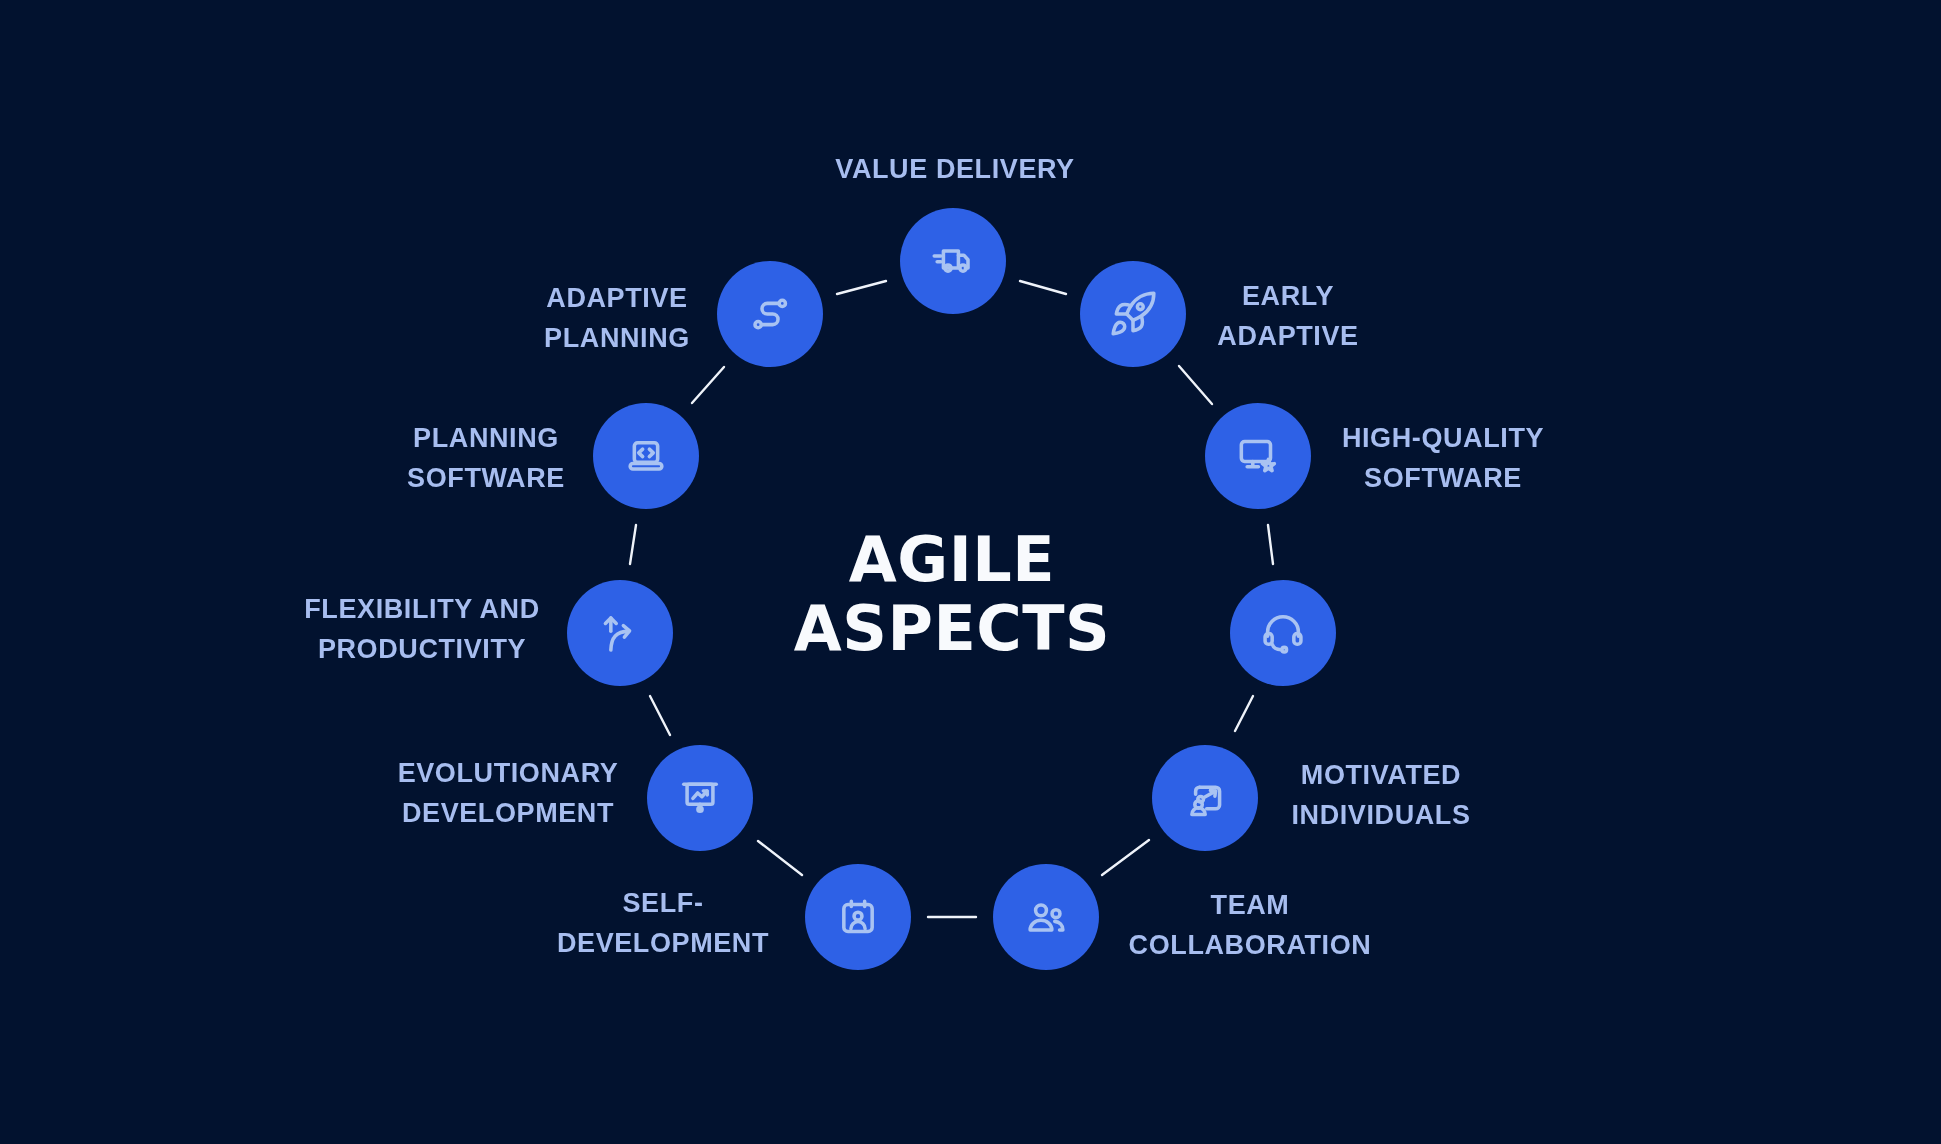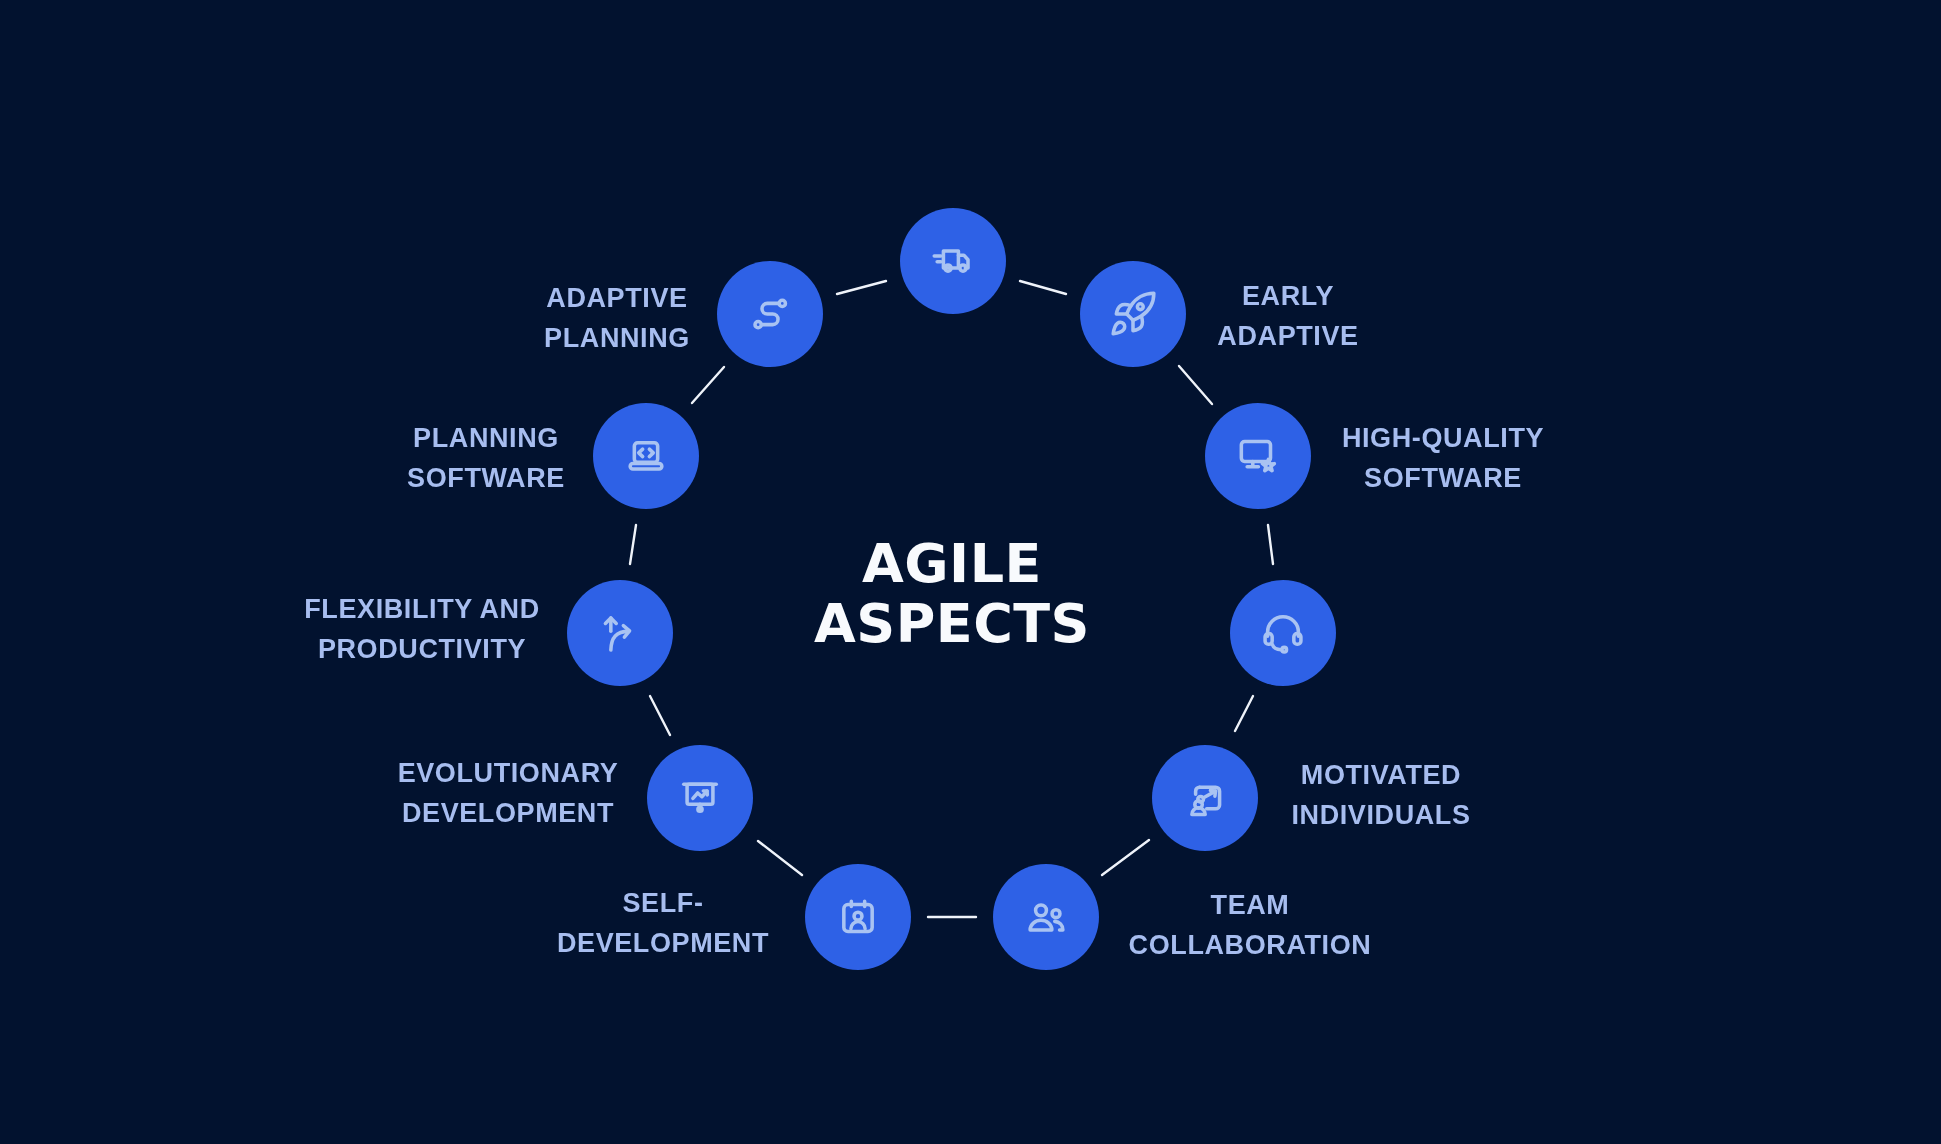--- a/index.html
+++ b/index.html
@@ -41,21 +41,21 @@
     text-align:center;
     white-space:pre-line;
   }
   .diagram-title{
     position:absolute;
     left:952px;top:594px;
     transform:translate(-50%,-50%);
     color:#F8FAFD;
     font-family:"DejaVu Sans", sans-serif;
     font-weight:bold;
-    font-size:54px;
+    font-size:62px;
     line-height:1.12;
     letter-spacing:0.5px;
     text-align:center;
     white-space:pre-line;
   }
 </style>
 </head>
 <body>
 
 <div class="stage">
@@ -82,20 +82,21 @@
   <div class="node" style="left:953px;top:261px">
     <svg viewBox="0 0 24 24">
       <path d="M7.4 7.2h7.2v8.2h-7.2z"></path>
       <path d="M14.6 9.2h2.6l2 2.2v4h-1.3"></path>
       <circle cx="9.6" cy="15.4" r="1.5"></circle>
       <circle cx="16.8" cy="15.4" r="1.5"></circle>
       <path d="M3 9.6h3.2"></path>
       <path d="M4.4 12.4h1.8"></path>
     </svg>
   </div>
+  <div class="node-label" style="left:955px;top:170px">VALUE DELIVERY</div>
 
   <div class="node" style="left:1133px;top:314px">
     <svg viewBox="0 0 24 24">
       <path d="M4.5 16.5c-1.5 1.26-2 5-2 5s3.74-.5 5-2c.71-.84.7-2.13-.09-2.91a2.18 2.18 0 0 0-2.91-.09z"></path>
       <path d="m12 15-3-3a22 22 0 0 1 2-3.95A12.88 12.88 0 0 1 22 2c0 2.72-.78 7.5-6 11a22.35 22.35 0 0 1-4 2z"></path>
       <path d="M9 12H4s.55-3.03 2-4c1.62-1.08 5 0 5 0"></path>
       <path d="M12 15v5s3.03-.55 4-2c1.08-1.62 0-5 0-5"></path>
       <circle cx="15.5" cy="8.5" r="1.4"></circle>
     </svg>
   </div>

